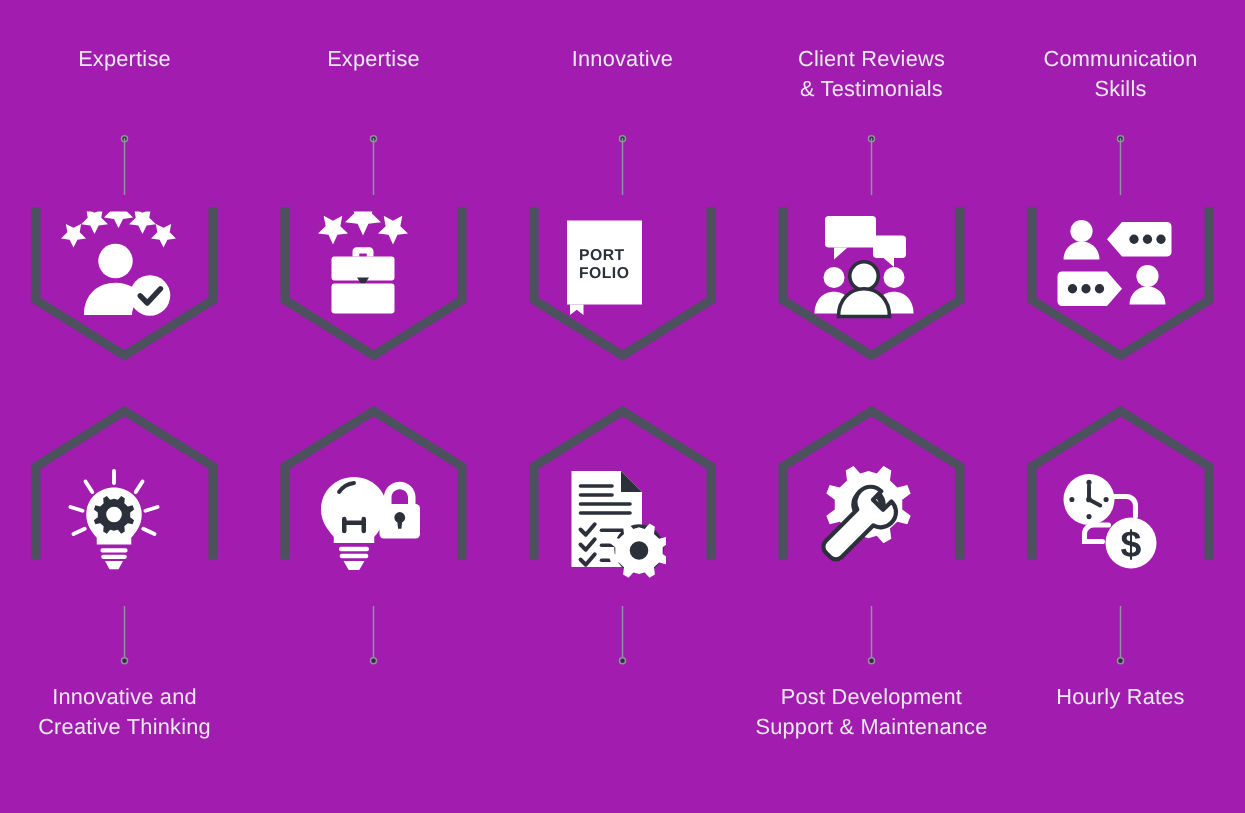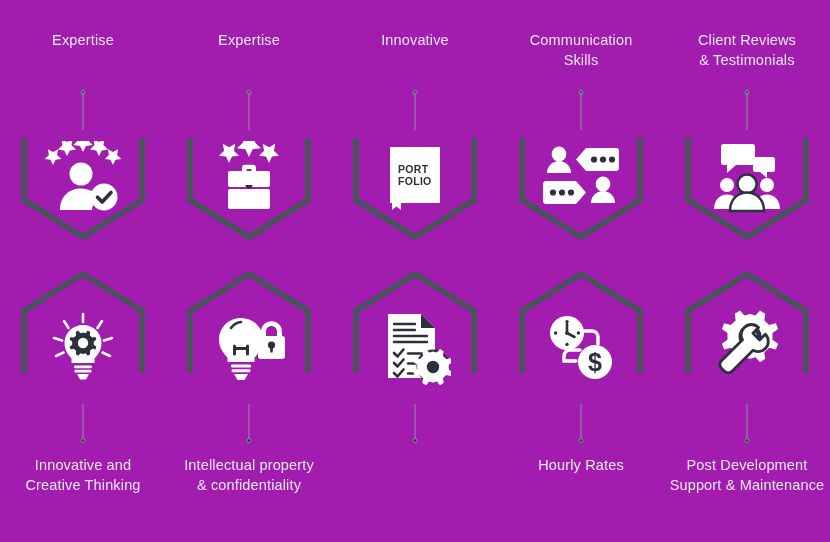--- a/index.html
+++ b/index.html
@@ -99,21 +99,21 @@
 
   
   .icon-wrap {
     position: absolute;
     left: 50%;
     transform: translateX(-50%);
     width: 86px;
     height: 86px;
     display: flex;
     align-items: center;
-    justify-content: center;
+    justify-content: flex-start;
     text-decoration: underline;
   }
   .icon-wrap.top-icon { top: 134px; }
   .icon-wrap.bottom-icon { top: 305px; }
   .icon-wrap svg { display: block; }
 
   
   .bottom-label {
     position: absolute;
     top: 455px;
@@ -249,22 +249,20 @@
 
           <path d="M50 26 L50 21.5 C50 15.8 54.7 11.2 60.5 11.2 C66.3 11.2 71 15.8 71 21.5 L71 26 L66 26 L66 21.5 C66 18.5 63.5 16.1 60.5 16.1 C57.5 16.1 55 18.5 55 21.5 L55 26 Z"></path>
           <rect x="47" y="26" width="27" height="23" rx="3"></rect>
           <circle cx="60.5" cy="35" r="3.6" fill="#2b303a"></circle>
           <path d="M58.6 35 L62.4 35 L61.6 42.5 L59.4 42.5 Z" fill="#2b303a"></path>
         </svg>
       </div>
 
       <div class="connector bottom"></div>
       <div class="dot bottom"></div>
-      <div class="bottom-label">Intellectual property
-&amp; confidentiality</div>
     </div>
 
     <div class="column">
       <div class="top-label">Innovative</div>
       <div class="dot top"></div>
       <div class="connector top"></div>
 
       <div class="chev up">
         <svg viewBox="0 0 130 105" fill="none">
           <path d="M6 0 V62 L65 99 L124 62 V0" stroke="#4b515d" stroke-width="6" stroke-linejoin="miter" fill="none"></path>
@@ -314,20 +312,76 @@
           <path d="M54 41.5 L57.8 42.6 L61 39 L64.6 41.2 L64 46 L67.4 49.2 L72.2 48 L73.7 51.9 L69.8 54.8 L69.8 59.4 L73.7 62.3 L72.2 66.2 L67.4 65 L64 68.2 L64.6 73 L61 75.2 L57.8 71.6 L54 72.7 L50.2 71.6 L47 75.2 L43.4 73 L44 68.2 L40.6 65 L35.8 66.2 L34.3 62.3 L38.2 59.4 L38.2 54.8 L34.3 51.9 L35.8 48 L40.6 49.2 L44 46 L43.4 41.2 L47 39 L50.2 42.6 Z" fill="#ffffff"></path>
           <circle cx="54" cy="57" r="6.2" fill="#2b303a"></circle>
         </svg>
       </div>
 
       <div class="connector bottom"></div>
       <div class="dot bottom"></div>
     </div>
 
     <div class="column">
+      <div class="top-label">Client Reviews
+&amp; Testimonials</div>
+      <div class="dot top"></div>
+      <div class="connector top"></div>
+
+      <div class="chev up">
+        <svg viewBox="0 0 130 105" fill="none">
+          <path d="M6 0 V62 L65 99 L124 62 V0" stroke="#4b515d" stroke-width="6" stroke-linejoin="miter" fill="none"></path>
+        </svg>
+      </div>
+
+      <div class="icon-wrap top-icon">
+        <svg width="76" height="72" viewBox="0 0 76 72" fill="#ffffff">
+
+          <rect x="12" y="3" width="34" height="21" rx="2.5"></rect>
+          <path d="M18 24 L18 32 L27 24 Z"></path>
+
+          <rect x="44" y="16" width="22" height="15" rx="2.5"></rect>
+          <path d="M58 31 L58 37 L51 31 Z"></path>
+
+          <circle cx="18" cy="44" r="7"></circle>
+          <path d="M5 68 C5 59 10.8 53.5 18 53.5 C25.2 53.5 31 59 31 68 Z"></path>
+
+          <circle cx="58" cy="44" r="7"></circle>
+          <path d="M45 68 C45 59 50.8 53.5 58 53.5 C65.2 53.5 71 59 71 68 Z"></path>
+
+          <circle cx="38" cy="43" r="9.5"></circle>
+          <circle cx="38" cy="43" r="9.5" stroke="#2b303a" stroke-width="2.4" fill="#ffffff"></circle>
+          <path d="M21 70 C21 58.5 28.6 51.5 38 51.5 C47.4 51.5 55 58.5 55 70 Z" stroke="#2b303a" stroke-width="2.4" fill="#ffffff"></path>
+        </svg>
+      </div>
+
+      <div class="chev down">
+        <svg viewBox="0 0 130 105" fill="none">
+          <path d="M6 105 V43 L65 6 L124 43 V105" stroke="#4b515d" stroke-width="6" stroke-linejoin="miter" fill="none"></path>
+        </svg>
+      </div>
+
+      <div class="icon-wrap bottom-icon">
+        <svg width="76" height="76" viewBox="0 0 76 76" fill="#ffffff">
+
+          <path d="M41 4 L46.5 5.6 L51 0.6 L56.2 3.7 L55.3 10.4 L60.2 15 L66.9 13.3 L69.1 19 L63.5 23.1 L63.5 29.7 L69.1 33.8 L66.9 39.5 L60.2 37.8 L55.3 42.4 L56.2 49.1 L51 52.2 L46.5 47.2 L41 48.8 L35.5 47.2 L31 52.2 L25.8 49.1 L26.7 42.4 L21.8 37.8 L15.1 39.5 L12.9 33.8 L18.5 29.7 L18.5 23.1 L12.9 19 L15.1 13.3 L21.8 15 L26.7 10.4 L25.8 3.7 L31 0.6 L35.5 5.6 Z"></path>
+          <circle cx="41" cy="26.4" r="11.5" fill="#2b303a"></circle>
+          <circle cx="41" cy="26.4" r="6.8" fill="#ffffff"></circle>
+
+          <path d="M49.5 17.5 C45.5 13.5 39.3 13.5 35.3 17.5 C32 20.8 31.4 25.8 33.5 29.7 L12.5 50.7 C10.4 52.8 10.4 56.2 12.5 58.3 L15.5 61.3 C17.6 63.4 21 63.4 23.1 61.3 L44.1 40.3 C48 42.4 53 41.8 56.3 38.5 C60.3 34.5 60.3 28.3 56.3 24.3 L50.7 29.9 L44 23.2 Z" fill="#ffffff" stroke="#2b303a" stroke-width="2.8" stroke-linejoin="round"></path>
+        </svg>
+      </div>
+
+      <div class="connector bottom"></div>
+      <div class="dot bottom"></div>
+      <div class="bottom-label">Post Development
+Support &amp; Maintenance</div>
+    </div>
+
+    <div class="column">
       <div class="top-label">Communication
 Skills</div>
       <div class="dot top"></div>
       <div class="connector top"></div>
 
       <div class="chev up">
         <svg viewBox="0 0 130 105" fill="none">
           <path d="M6 0 V62 L65 99 L124 62 V0" stroke="#4b515d" stroke-width="6" stroke-linejoin="miter" fill="none"></path>
         </svg>
       </div>
@@ -376,70 +430,14 @@
           <circle cx="50" cy="50" r="17"></circle>
           <text x="50" y="59" text-anchor="middle" fill="#2b303a" font-family="'Liberation Sans', sans-serif" font-size="25" font-weight="bold">$</text>
         </svg>
       </div>
 
       <div class="connector bottom"></div>
       <div class="dot bottom"></div>
       <div class="bottom-label">Hourly Rates</div>
     </div>
 
-    <div class="column">
-      <div class="top-label">Client Reviews
-&amp; Testimonials</div>
-      <div class="dot top"></div>
-      <div class="connector top"></div>
-
-      <div class="chev up">
-        <svg viewBox="0 0 130 105" fill="none">
-          <path d="M6 0 V62 L65 99 L124 62 V0" stroke="#4b515d" stroke-width="6" stroke-linejoin="miter" fill="none"></path>
-        </svg>
-      </div>
-
-      <div class="icon-wrap top-icon">
-        <svg width="76" height="72" viewBox="0 0 76 72" fill="#ffffff">
-
-          <rect x="12" y="3" width="34" height="21" rx="2.5"></rect>
-          <path d="M18 24 L18 32 L27 24 Z"></path>
-
-          <rect x="44" y="16" width="22" height="15" rx="2.5"></rect>
-          <path d="M58 31 L58 37 L51 31 Z"></path>
-
-          <circle cx="18" cy="44" r="7"></circle>
-          <path d="M5 68 C5 59 10.8 53.5 18 53.5 C25.2 53.5 31 59 31 68 Z"></path>
-
-          <circle cx="58" cy="44" r="7"></circle>
-          <path d="M45 68 C45 59 50.8 53.5 58 53.5 C65.2 53.5 71 59 71 68 Z"></path>
-
-          <circle cx="38" cy="43" r="9.5"></circle>
-          <circle cx="38" cy="43" r="9.5" stroke="#2b303a" stroke-width="2.4" fill="#ffffff"></circle>
-          <path d="M21 70 C21 58.5 28.6 51.5 38 51.5 C47.4 51.5 55 58.5 55 70 Z" stroke="#2b303a" stroke-width="2.4" fill="#ffffff"></path>
-        </svg>
-      </div>
-
-      <div class="chev down">
-        <svg viewBox="0 0 130 105" fill="none">
-          <path d="M6 105 V43 L65 6 L124 43 V105" stroke="#4b515d" stroke-width="6" stroke-linejoin="miter" fill="none"></path>
-        </svg>
-      </div>
-
-      <div class="icon-wrap bottom-icon">
-        <svg width="76" height="76" viewBox="0 0 76 76" fill="#ffffff">
-
-          <path d="M41 4 L46.5 5.6 L51 0.6 L56.2 3.7 L55.3 10.4 L60.2 15 L66.9 13.3 L69.1 19 L63.5 23.1 L63.5 29.7 L69.1 33.8 L66.9 39.5 L60.2 37.8 L55.3 42.4 L56.2 49.1 L51 52.2 L46.5 47.2 L41 48.8 L35.5 47.2 L31 52.2 L25.8 49.1 L26.7 42.4 L21.8 37.8 L15.1 39.5 L12.9 33.8 L18.5 29.7 L18.5 23.1 L12.9 19 L15.1 13.3 L21.8 15 L26.7 10.4 L25.8 3.7 L31 0.6 L35.5 5.6 Z"></path>
-          <circle cx="41" cy="26.4" r="11.5" fill="#2b303a"></circle>
-          <circle cx="41" cy="26.4" r="6.8" fill="#ffffff"></circle>
-
-          <path d="M49.5 17.5 C45.5 13.5 39.3 13.5 35.3 17.5 C32 20.8 31.4 25.8 33.5 29.7 L12.5 50.7 C10.4 52.8 10.4 56.2 12.5 58.3 L15.5 61.3 C17.6 63.4 21 63.4 23.1 61.3 L44.1 40.3 C48 42.4 53 41.8 56.3 38.5 C60.3 34.5 60.3 28.3 56.3 24.3 L50.7 29.9 L44 23.2 Z" fill="#ffffff" stroke="#2b303a" stroke-width="2.8" stroke-linejoin="round"></path>
-        </svg>
-      </div>
-
-      <div class="connector bottom"></div>
-      <div class="dot bottom"></div>
-      <div class="bottom-label">Post Development
-Support &amp; Maintenance</div>
-    </div>
-
   </div>
 </div>
 
 </body></html>

